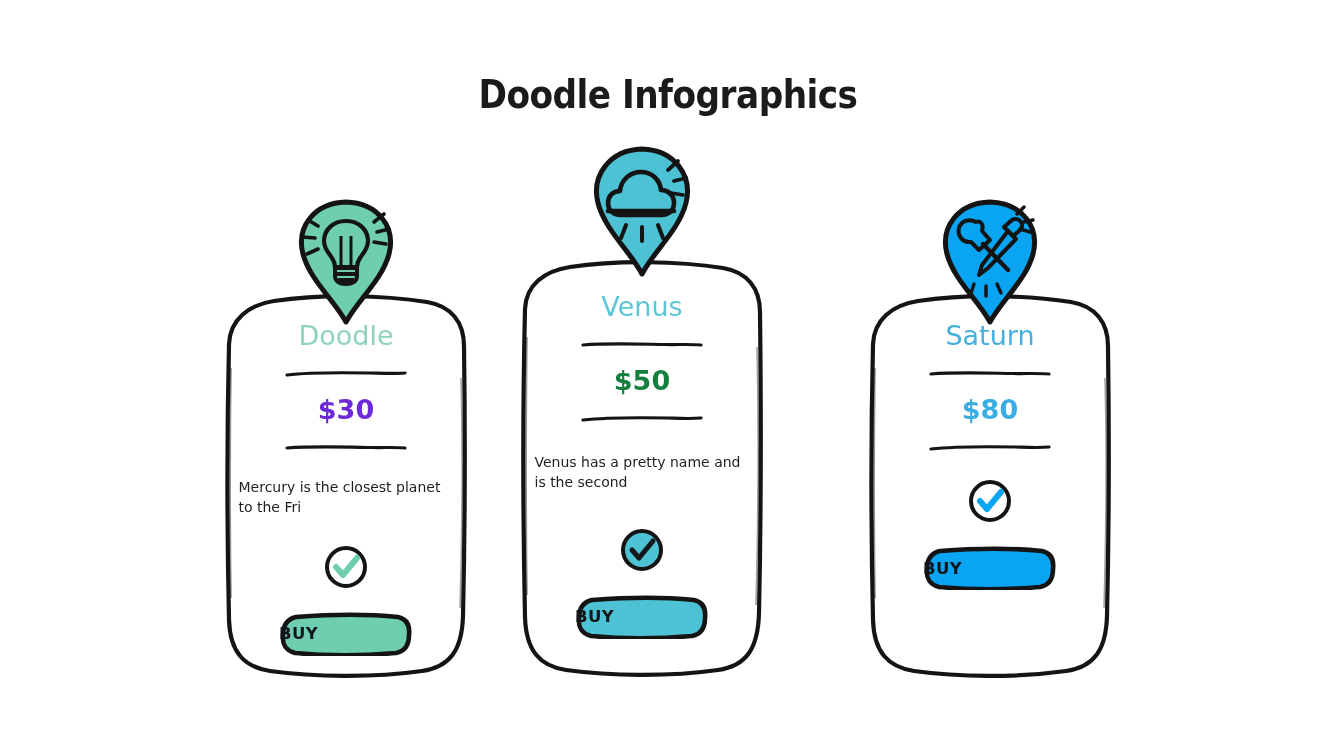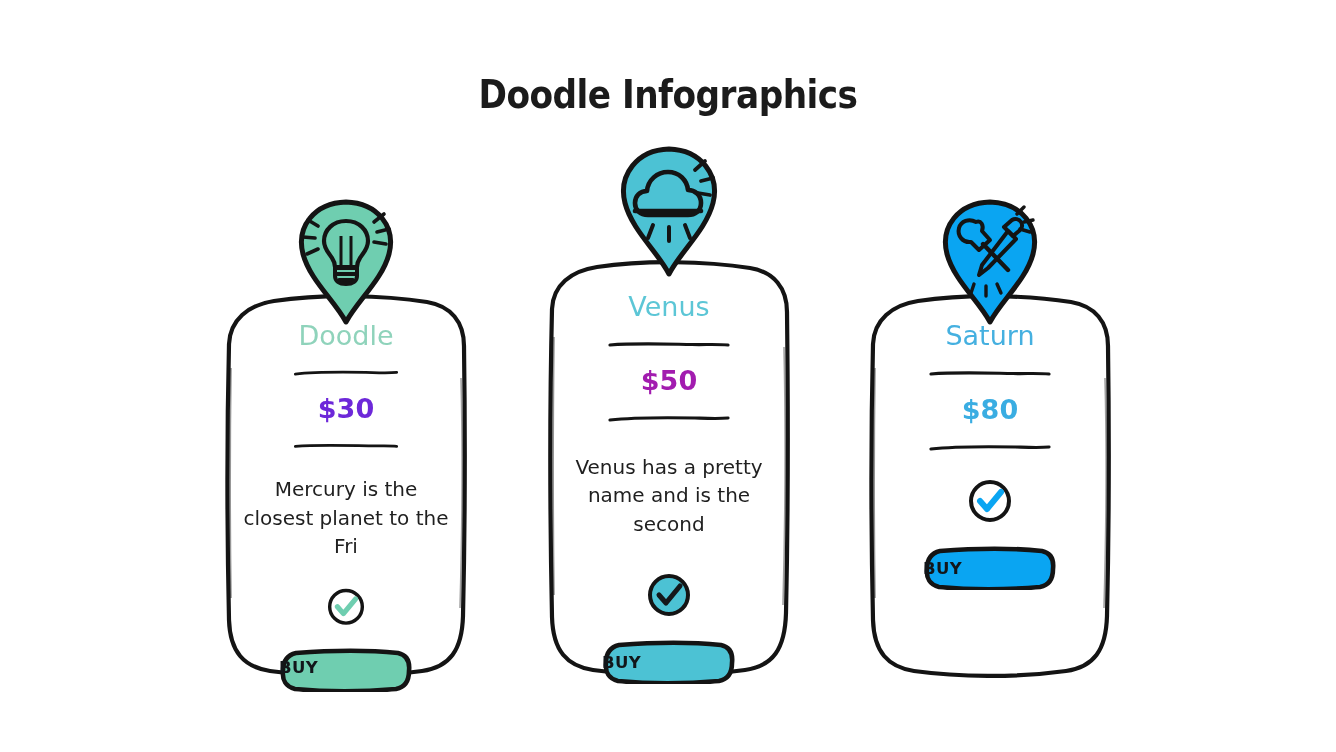--- a/index.html
+++ b/index.html
@@ -77,23 +77,22 @@
     display: block;
   }
   .plan-price {
     font-size: 27px;
     font-weight: 700;
     line-height: 1;
     text-align: center;
     font-family: "DejaVu Sans", "Liberation Sans", sans-serif;
   }
   .plan-desc {
-    font-size: 20px;
+    font-size: 14px;
     line-height: 1.42;
-    text-align: center;
     color: #1f1f1f;
     font-family: "DejaVu Sans", "Liberation Sans", sans-serif;
     max-width: 215px;
   }
   .check-mark {
     display: block;
   }
   .buy-btn {
     position: relative;
     display: flex;
@@ -175,21 +174,21 @@
       <div class="buy-btn" style="margin-top:22px;">
         <svg viewBox="0 0 134 44">
           <path d="M17 5 C55 2, 90 2, 119 5 C128 7, 131 14, 130 23 C130 32, 127 39, 117 41
                    C82 44, 48 44, 16 41 C7 39, 3 32, 4 23 C4 13, 8 7, 17 5 Z" fill="#6fceb0" stroke="#141414" stroke-width="4.6" stroke-linejoin="round"></path>
         </svg>
         <span class="buy-label">BUY</span>
       </div>
     </div>
   </div>
 
-  <div class="card" style="left:545px; top:245px; width:248px; height:441px;text-decoration:underline;">
+  <div class="card" style="left:518px; top:245px; width:248px; height:441px;text-decoration:underline;">
 
     <svg class="card-frame" viewBox="0 0 248 441">
       <path d="M7 64 C8 40, 26 26, 52 22 C100 15, 160 16, 205 23 C229 27, 242 43, 242 67
                C243 150, 243 275, 241 368 C240 404, 228 421, 200 425
                C150 432, 92 431, 48 425 C22 421, 8 406, 7 372
                C5 276, 5 148, 7 64 Z" fill="#ffffff" stroke="#141414" stroke-width="4.2" stroke-linejoin="round" stroke-linecap="round"></path>
       <path d="M9 92 C8 175, 8 278, 9 350" fill="none" stroke="#141414" stroke-width="1.6" opacity="0.45"></path>
       <path d="M239 102 C241 190, 240 285, 238 360" fill="none" stroke="#141414" stroke-width="1.6" opacity="0.4"></path>
     </svg>
 
@@ -207,21 +206,21 @@
       </svg>
     </div>
 
     <div class="card-inner">
       <div class="plan-name" style="margin-top:48px; color:#5cc6d6;">Venus</div>
 
       <svg class="rule" width="124" height="9" viewBox="0 0 124 9" style="margin-top:20px;">
         <path d="M3 5 C28 3, 56 4, 85 4.5 C98 4.8, 110 4, 121 5" fill="none" stroke="#141414" stroke-width="3.2" stroke-linecap="round"></path>
       </svg>
 
-      <div class="plan-price" style="margin-top:18px; color:#a21caf;">$50</div>
+      <div class="plan-price" style="margin-top:18px; color:#15803d;">$50</div>
 
       <svg class="rule" width="124" height="9" viewBox="0 0 124 9" style="margin-top:20px;">
         <path d="M3 6 C30 3, 60 3.5, 88 4 C100 4.4, 111 5, 121 4" fill="none" stroke="#141414" stroke-width="3.2" stroke-linecap="round"></path>
       </svg>
 
       <div class="plan-desc" style="margin-top:30px;">Venus has a pretty name and is the second</div>
 
       <svg class="check-mark" width="46" height="46" viewBox="0 0 46 46" style="margin-top:34px;">
         <circle cx="23" cy="23" r="19" fill="#4cc2d4" stroke="#141414" stroke-width="4"></circle>
         <path d="M13 23 L20 31 L34 14" fill="none" stroke="#14181b" stroke-width="5" stroke-linecap="round" stroke-linejoin="round"></path>

